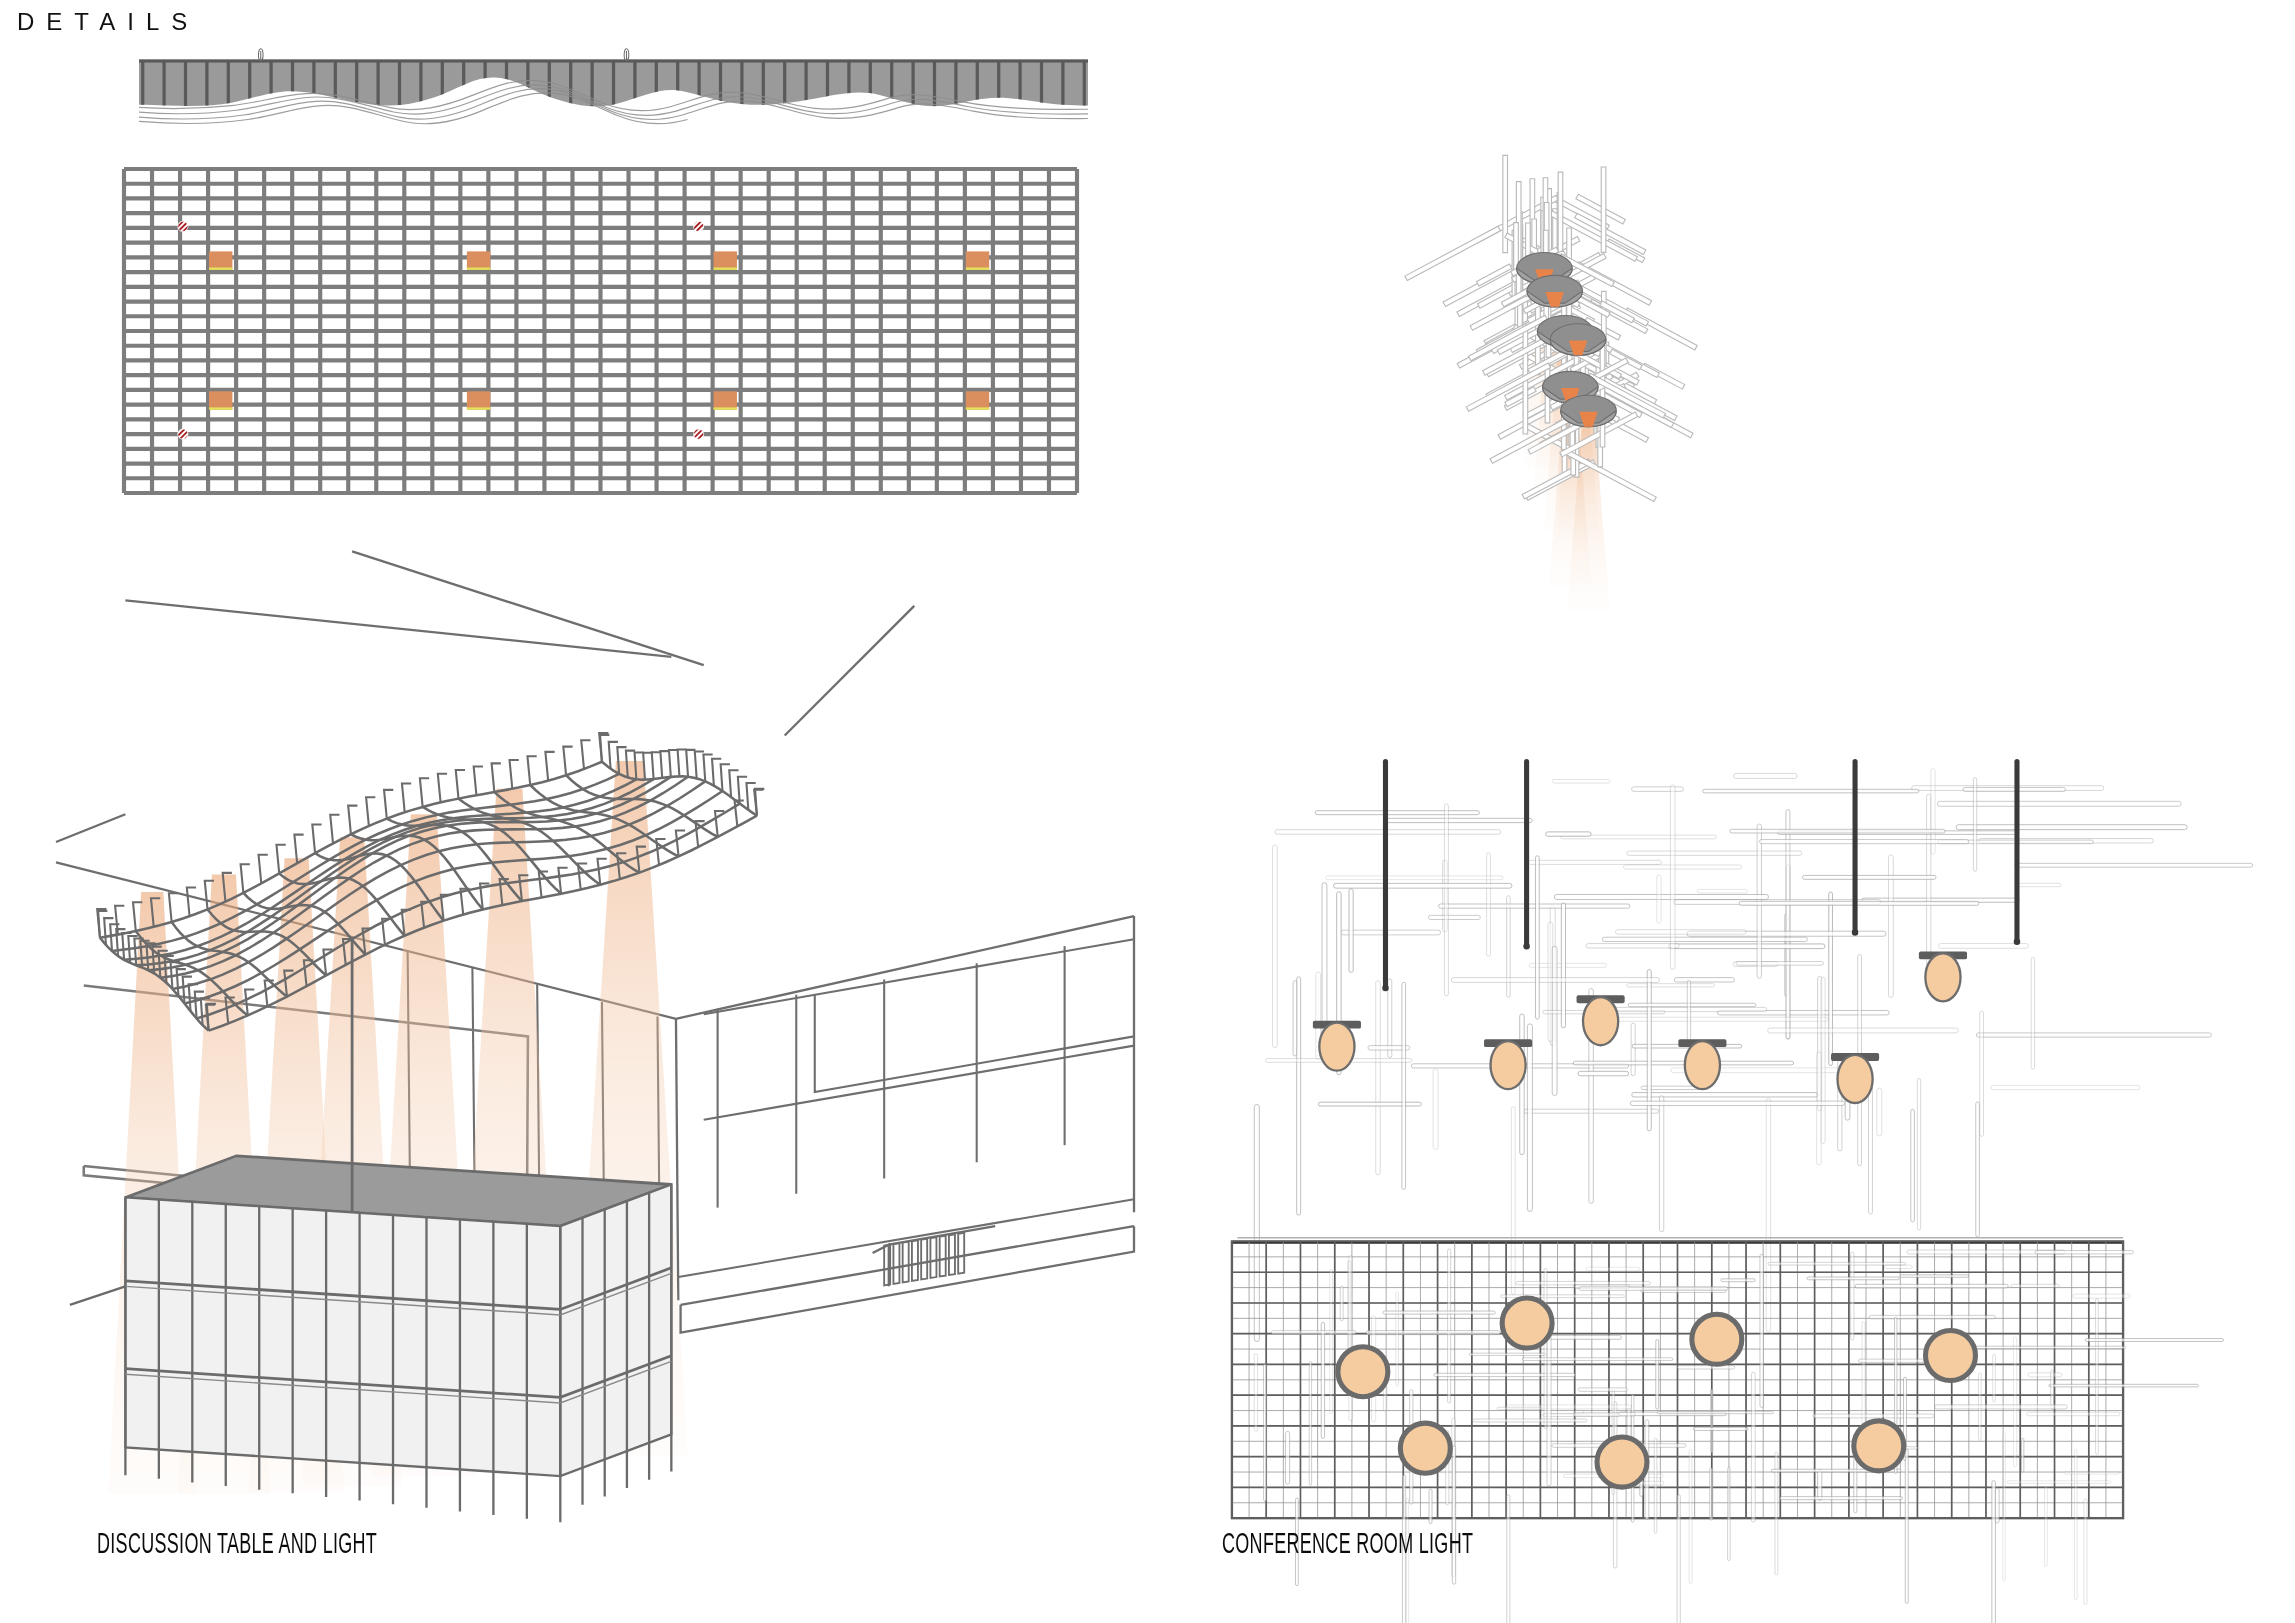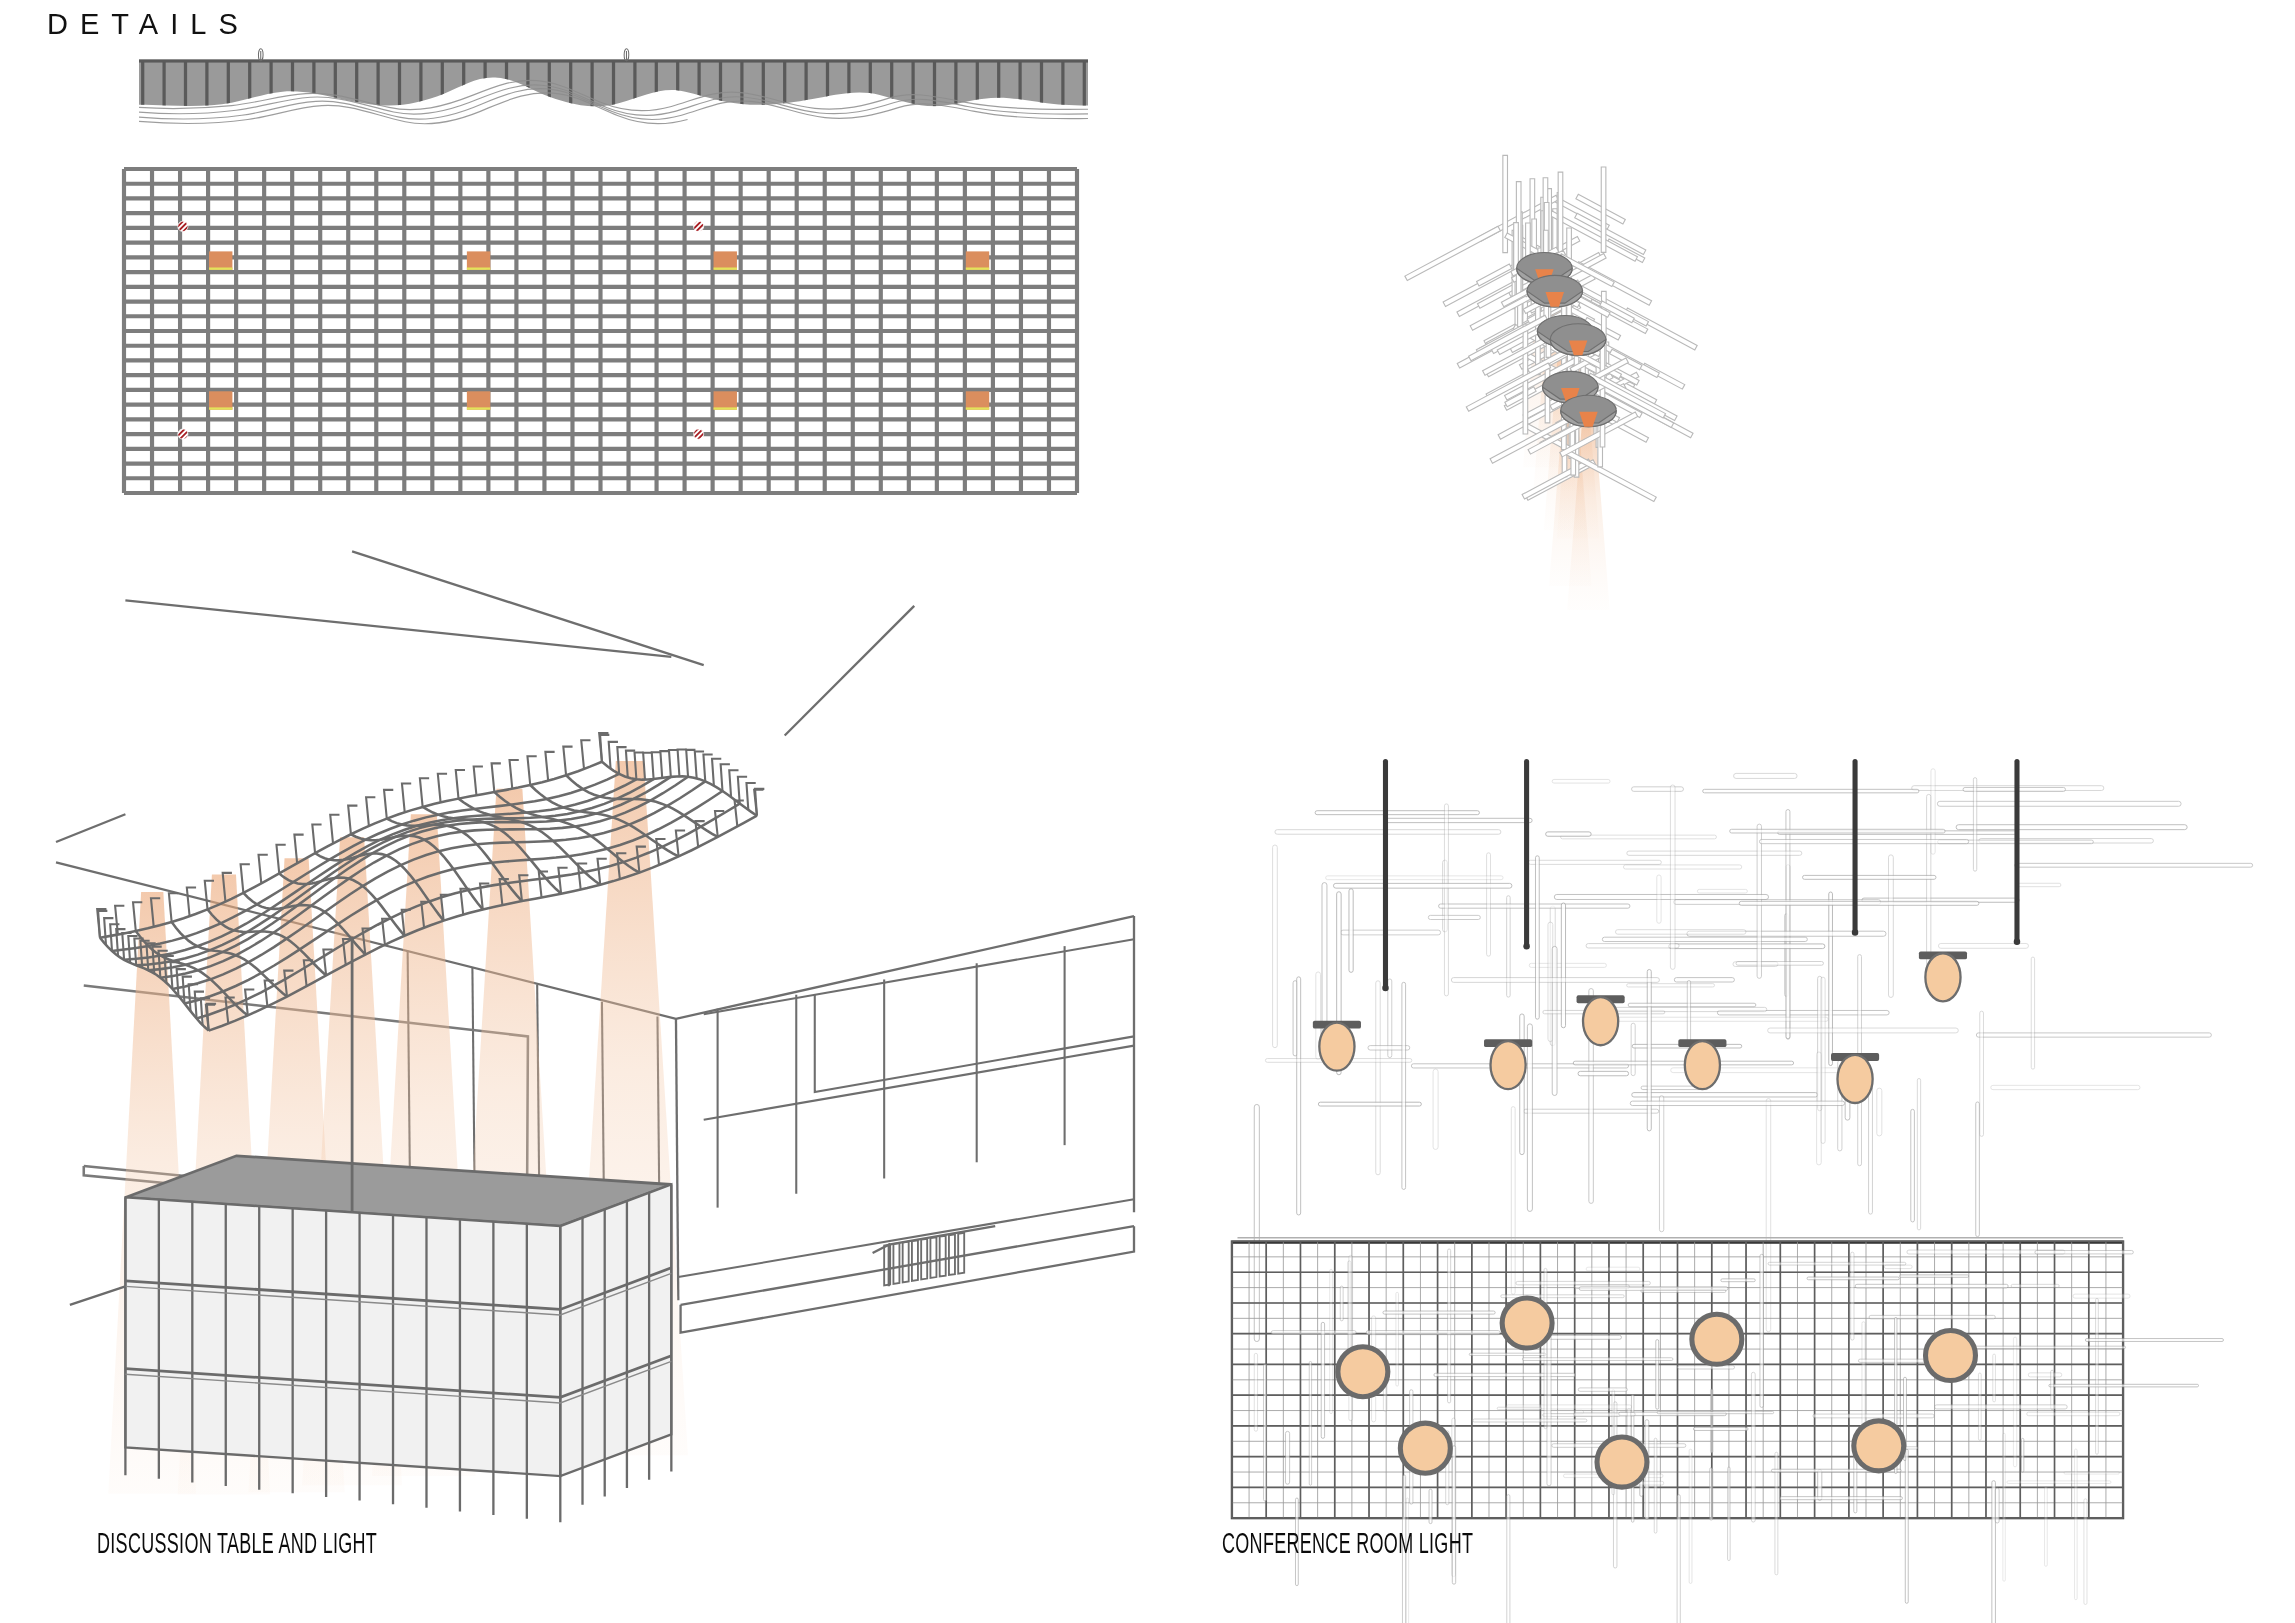--- a/index.html
+++ b/index.html
@@ -6,22 +6,22 @@
   html,body{margin:0;padding:0;background:#ffffff;}
   body{
     width:2295px;height:1623px;position:relative;overflow:hidden;
     font-family:"Liberation Sans", sans-serif;
     background:#ffffff;
   }
   .board{position:absolute;inset:0;background:#fff;}
 
   
   #board-title{
-    position:absolute;left:47px;top:8.3px;
-    font-size:29px;letter-spacing:12px;color:#111;
+    position:absolute;left:17px;top:8.3px;
+    font-size:24px;letter-spacing:12px;color:#111;
     font-weight:400;white-space:nowrap;
   }
 
   
   .panel{position:absolute;}
   .panel svg{display:block;width:100%;height:100%;overflow:visible;}
 
   
   .caption{
     position:absolute;color:#0b0b0b;font-size:29px;

